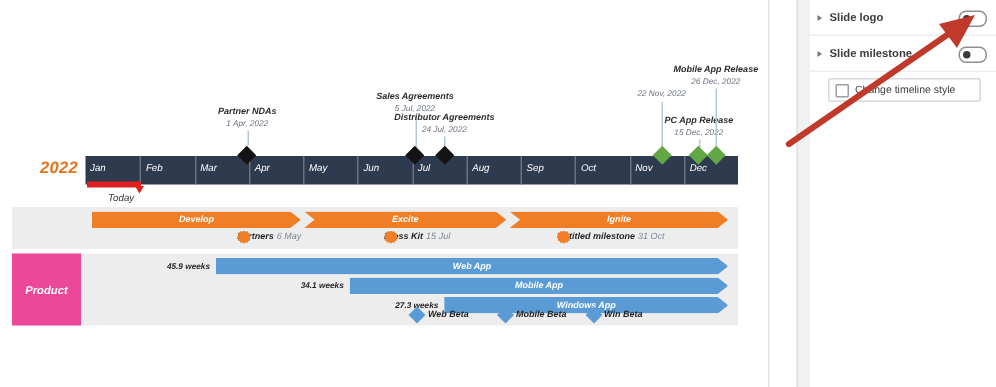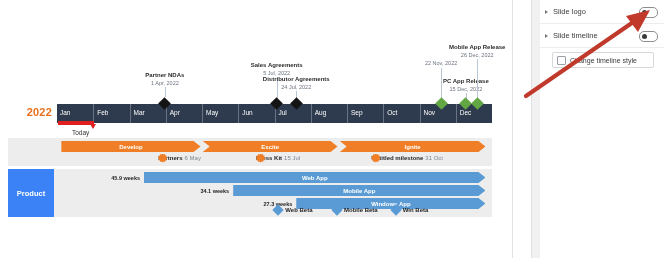--- a/index.html
+++ b/index.html
@@ -5,21 +5,21 @@
   html,body{margin:0;padding:0;}
   body{
     width:664px;height:258px;overflow:hidden;
     background:#ffffff;
     font-family:"Liberation Sans", sans-serif;
     -webkit-font-smoothing:antialiased;
   }
   #app{position:relative;width:664px;height:258px;}
 
   
-  #canvas{position:absolute;left:0;top:0;width:512px;height:258px;background:#fff;overflow:hidden;}
+  #canvas{position:absolute;left:0;top:0;width:512px;height:258px;background:#fff;overflow:hidden;font-style:italic;}
 
   
   .year{position:absolute;left:6px;top:106px;width:46px;text-align:right;
         font-size:11px;font-weight:bold;color:#E8701A;letter-spacing:.2px;}
 
   
   .axis{position:absolute;left:57px;top:104px;width:435px;height:19px;background:#2E3A4E;}
   .axis .mo{position:absolute;top:0;height:19px;border-left:1px solid #6a7384;
             box-sizing:border-box;color:#ffffff;font-size:6.5px;padding:5px 0 0 3px;}
   .axis .mo.first{border-left:none;}
@@ -37,21 +37,21 @@
   .ms .lead{position:absolute;left:50%;width:1px;background:#b9c6d4;}
   .dia{position:absolute;width:9px;height:9px;transform:rotate(45deg);}
   .dia.black{background:#141414;}
   .dia.green{background:#62A744;}
 
   
   .lane{position:absolute;left:8px;width:484px;background:#EDEDED;}
   .lane-tag{position:absolute;left:8px;width:46px;color:#fff;font-size:7.5px;
             font-weight:bold;display:flex;align-items:center;justify-content:center;}
   .lane-tag.mk{background:#E8801F;}
-  .lane-tag.pr{background:#3b82f6;}
+  .lane-tag.pr{background:#ec4899;}
 
   
   .chev{position:absolute;height:11px;background:#F07E26;color:#fff;
         font-size:6px;font-weight:bold;display:flex;align-items:center;justify-content:center;
         clip-path:polygon(0 0, calc(100% - 7px) 0, 100% 50%, calc(100% - 7px) 100%, 0 100%, 7px 50%);}
   .chev.start{clip-path:polygon(0 0, calc(100% - 7px) 0, 100% 50%, calc(100% - 7px) 100%, 0 100%);}
 
   
   .gear{position:absolute;width:9px;height:9px;background:#F07E26;
         clip-path:polygon(50% 0,61% 11%,76% 6%,81% 21%,96% 25%,92% 40%,100% 50%,92% 60%,96% 75%,
@@ -66,21 +66,21 @@
         clip-path:polygon(0 0, calc(100% - 7px) 0, 100% 50%, calc(100% - 7px) 100%, 0 100%);}
   .dur{position:absolute;font-size:5.5px;font-weight:bold;color:#1f1f1f;text-align:right;}
   .pr-ms{position:absolute;display:flex;align-items:center;gap:3px;white-space:nowrap;}
   .pr-ms .dm{width:8px;height:8px;background:#5B9BD5;transform:rotate(45deg);}
   .pr-ms .nm{font-size:6px;font-weight:bold;color:#1f1f1f;}
 
   
   #gutter{position:absolute;left:512px;top:0;width:19px;height:258px;background:#fff;border-left:1px solid #e3e3e3;}
   #scroll{position:absolute;left:531px;top:0;width:9px;height:258px;background:#f1f1f1;border-left:1px solid #e0e0e0;}
   #panel{position:absolute;left:540px;top:0;width:124px;height:258px;background:#fff;}
-  .prow{position:relative;height:23px;border-bottom:1px solid #ededed;display:flex;align-items:center;}
+  .prow{position:relative;height:23px;border-bottom:1px solid #ededed;display:flex;align-items:center;font-weight:bold;}
   .caret{margin-left:5px;width:0;height:0;border-top:2.5px solid transparent;
          border-bottom:2.5px solid transparent;border-left:3.5px solid #7a7a7a;}
   .prow .lbl{margin-left:5px;font-size:7.5px;color:#3c3c3c;}
   .toggle{position:absolute;right:6px;top:7px;width:17px;height:9px;border-radius:5px;
           background:#fff;border:1px solid #8e8e8e;}
   .toggle i{position:absolute;left:1.5px;top:1.5px;width:5px;height:5px;border-radius:50%;background:#3a3a3a;}
   .styleBtn{position:absolute;left:12px;top:52px;width:100px;height:14px;background:#fff;
             border:1px solid #d8d8d8;border-radius:2px;display:flex;align-items:center;}
   .styleBtn .ic{margin-left:4px;width:7px;height:7px;border:1px solid #9aa0a6;border-radius:1px;}
   .styleBtn .tx{margin-left:4px;font-size:7px;color:#3c3c3c;}
@@ -205,21 +205,21 @@
   <div id="panel">
     <div class="prow">
       <span class="caret"></span>
       <span class="lbl">Slide logo</span>
       <span class="toggle">
           <i></i>
         </span>
     </div>
     <div class="prow">
       <span class="caret"></span>
-      <span class="lbl">Slide timeline</span>
+      <span class="lbl">Slide milestone</span>
       <span class="toggle">
           <i></i>
         </span>
     </div>
 
     <div class="styleBtn">
       <span class="ic"></span>
       <span class="tx">Change timeline style</span>
     </div>
   </div>

